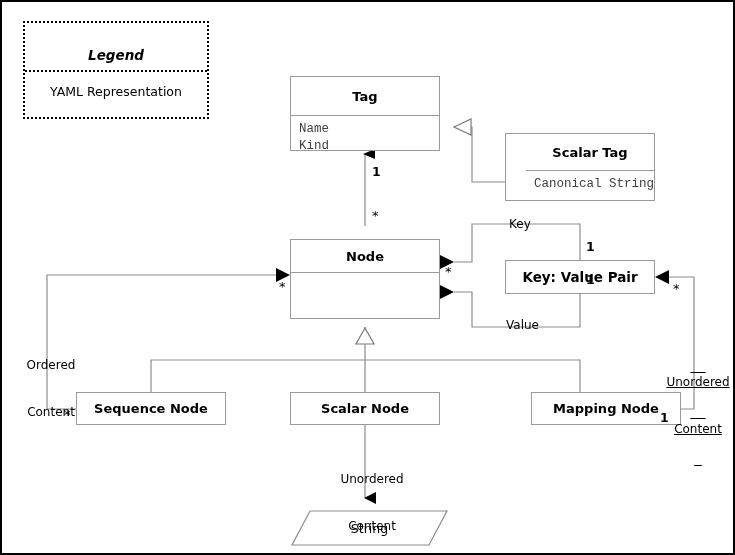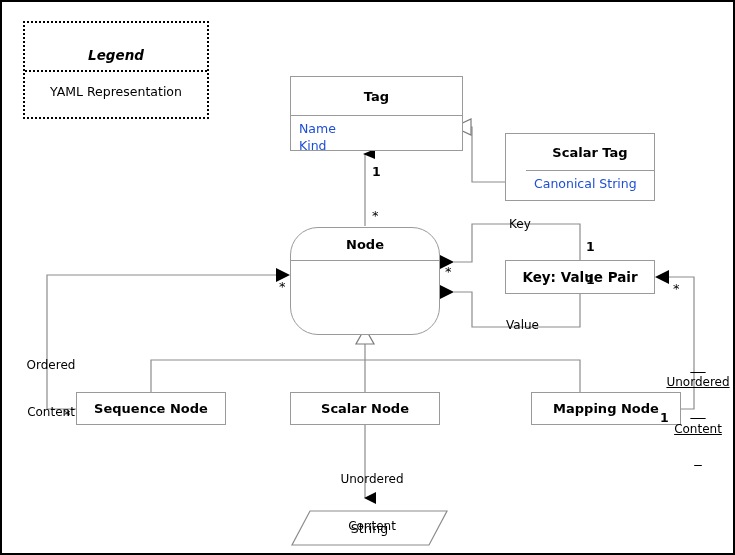--- a/index.html
+++ b/index.html
@@ -45,22 +45,23 @@
     align-items: center;
     justify-content: center;
   }
   .uml-divider {
     border-top: 1px solid #9a9a9a;
   }
   .uml-attrs {
     box-sizing: border-box;
     padding: 5px 0 0 8px;
     font-size: 12.5px;
-    color: #1d4ed8;
+    color: #404040;
     line-height: 1.35;
+    font-family: Liberation Mono, monospace;
   }
   .uml-attrs div {
     white-space: pre;
   }
   
   #legend-box {
     position: absolute;
     left: 21px;
     top: 19px;
     width: 186px;
@@ -164,36 +165,36 @@
       <polygon points="438,283 438,297 452,290"></polygon>
       <polygon points="667,268 667,282 653,275"></polygon>
     </g>
   </svg>
 
   <div id="legend-box">
     <div id="legend-title">Legend</div>
     <div id="legend-body">YAML Representation</div>
   </div>
 
-  <div class="uml-box" style="left:288px; top:74px; width:173px; height:75px;">
+  <div class="uml-box" style="left:288px; top:74px; width:150px; height:75px;">
     <div class="uml-title" style="height:38px;">Tag</div>
     <div class="uml-attrs uml-divider" style="height:37px;">
       <div>Name</div>
       <div>Kind</div>
     </div>
   </div>
 
   <div class="uml-box" style="left:503px; top:131px; width:150px; height:68px;padding-left:20px;">
     <div class="uml-title" style="height:36px;">Scalar Tag</div>
     <div class="uml-attrs uml-divider" style="height:32px;">
       <div>Canonical String</div>
     </div>
   </div>
 
-  <div class="uml-box" style="left:288px; top:225px; width:150px; height:108px;border-radius:28px;">
+  <div class="uml-box" style="left:288px; top:237px; width:150px; height:80px;">
     <div class="uml-title" style="height:32px;">Node</div>
     <div class="uml-attrs uml-divider" style="height:67px;"></div>
   </div>
 
   <div class="uml-box" style="left:503px; top:258px; width:150px; height:34px;">
     <div class="uml-title" style="height:32px; font-size:13.5px;">Key: Value Pair</div>
   </div>
 
   <div class="uml-box" style="left:74px; top:390px; width:150px; height:33px;">
     <div class="uml-title" style="height:31px;">Sequence Node</div>

